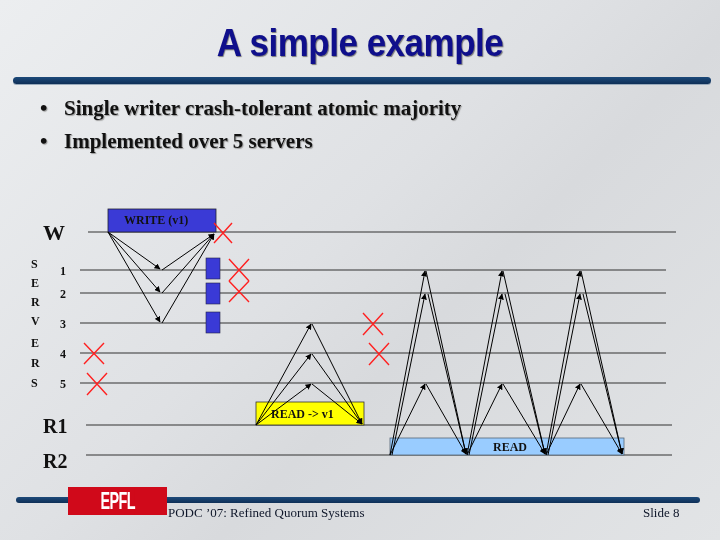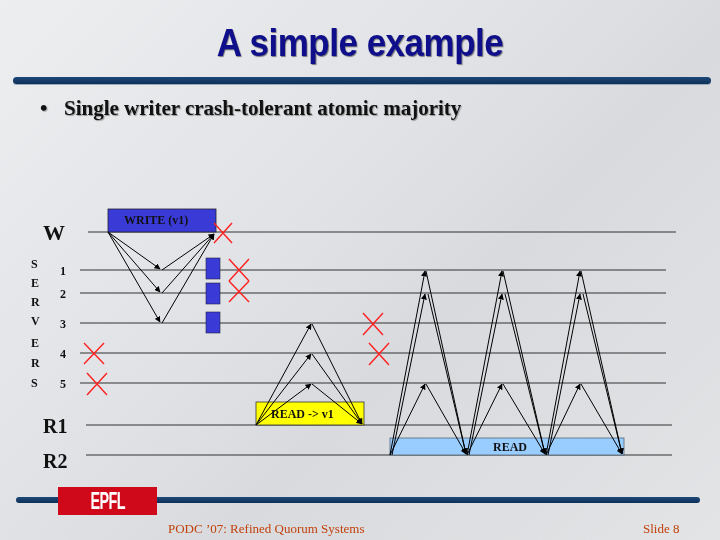--- a/index.html
+++ b/index.html
@@ -10,36 +10,37 @@
     font-family:"Liberation Sans", sans-serif; font-weight:bold; font-size:38px; color:#0f0f8c;
     letter-spacing:-0.5px; text-shadow:1px 1px 1px #777; transform:scaleX(0.92); }
   .title-rule { position:absolute; left:13px; top:77px; width:698px; height:7px; border-radius:4px;
     background:linear-gradient(#1d4a7a,#0e2f57); box-shadow:0 1px 0 #9ab; }
   ul.bullets { position:absolute; left:40px; top:92px; margin:0; padding:0; list-style:none; }
   ul.bullets li { font-weight:bold; font-size:21px; color:#111; height:33px; line-height:33px;
     text-shadow:1px 1px 1px #999; white-space:nowrap; }
   ul.bullets li .dot { display:inline-block; width:24px; }
   svg.diagram { position:absolute; left:0; top:0; }
   .lbl { font-family:"Liberation Serif", serif; font-weight:bold; fill:#111; }
-  .footer-text { position:absolute; top:505px; font-size:13px; color:#c2410c;margin-top:16px; }
-  .epfl { position:absolute; left:58px; top:487px; width:99px; height:28px; background:#d0091a;
+  .footer-text { position:absolute; top:505px; font-size:13px; color:#0f172a; }
+  .epfl { position:absolute; left:68px; top:487px; width:99px; height:28px; background:#d0091a;
     display:flex; align-items:flex-end; justify-content:center; }
   .epfl span { font-family:"Liberation Sans", sans-serif; font-weight:bold; font-size:24px;
     color:#fff; letter-spacing:-1px; transform:scaleX(0.6); background:#d0091a; }
   .footer-rule { position:absolute; left:16px; top:497px; width:684px; height:6px; border-radius:3px;
     background:linear-gradient(#1d4a7a,#0e2f57); }
 </style>
 </head>
 <body>
 
 <div class="title">A simple example</div>
 <div class="title-rule"></div>
 
 <ul class="bullets">
   <li><span class="dot">•</span><span>Single writer crash-tolerant atomic majority</span></li>
+  <li><span class="dot">•</span><span>Implemented over 5 servers</span></li>
 </ul>
 
 <svg class="diagram" width="720" height="540">
   <defs>
     <marker id="ah" viewBox="0 0 10 10" refX="9" refY="5" markerWidth="6" markerHeight="6" orient="auto">
       <path d="M0,0 L10,5 L0,10 z" fill="#000"></path>
     </marker>
   </defs>
 
   <g stroke="#333" stroke-width="1.2">

